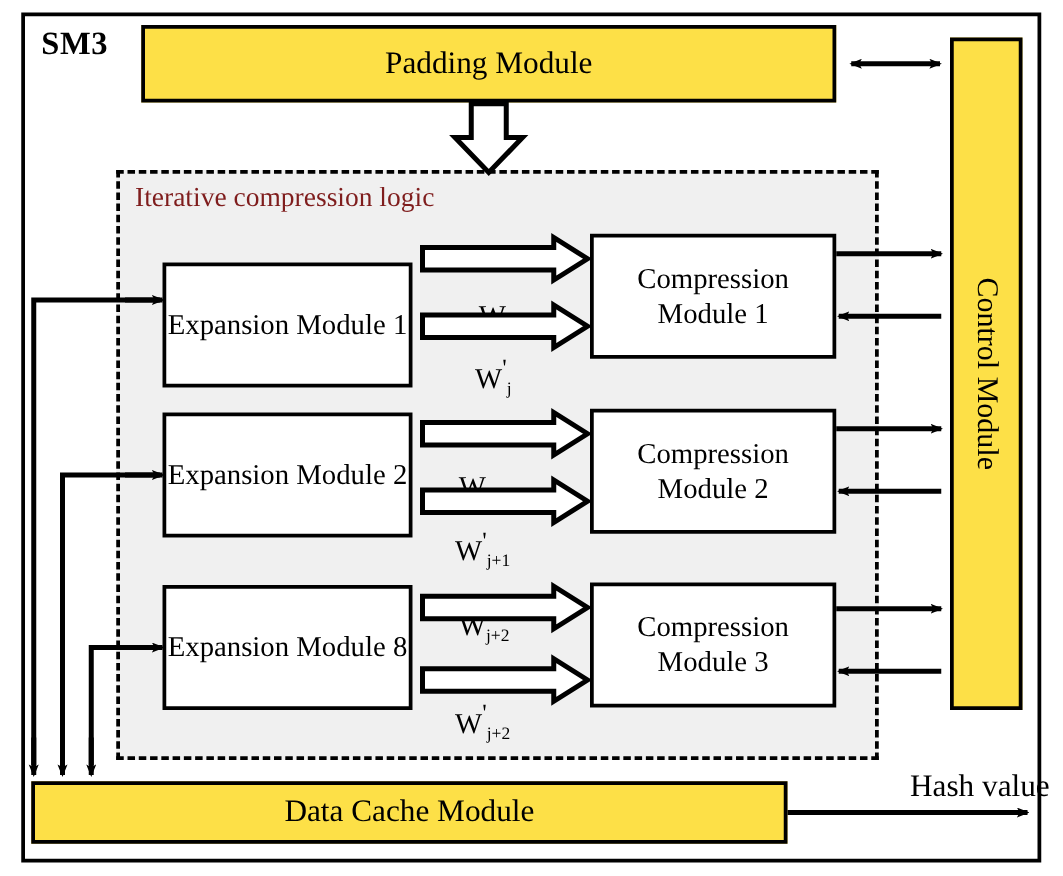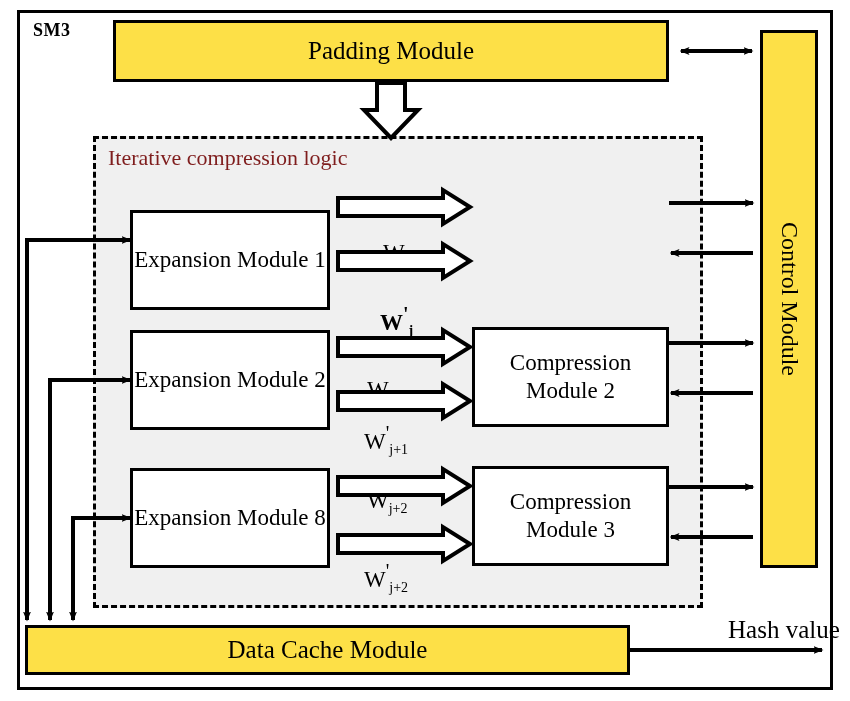--- a/index.html
+++ b/index.html
@@ -3,21 +3,21 @@
 <meta charset="utf-8">
 <style>
   html,body{margin:0;padding:0;background:#fff;}
   body{font-family:"Liberation Serif", serif;}
   #root{position:relative;width:850px;height:701px;background:#fff;overflow:hidden;}
 
   .abs{position:absolute;}
 
   
   #sm3-frame{left:17px;top:10px;width:816px;height:680px;border:3px solid #000;box-sizing:border-box;background:#fff;}
-  #sm3-title{left:33px;top:20px;font-weight:bold;font-size:18px;letter-spacing:.5px;color:#000;}
+  #sm3-title{left:33px;top:20px;font-weight:bold;font-size:26px;letter-spacing:.5px;color:#000;}
 
   
   .modbox{box-sizing:border-box;border:3px solid #000;background:#fde047;display:flex;align-items:center;justify-content:center;text-align:center;color:#000;}
   
   .whitebox{box-sizing:border-box;border:3px solid #000;background:#fff;display:flex;align-items:center;justify-content:center;text-align:center;color:#000;line-height:1.22;}
 
   #padding-module{left:113px;top:20px;width:556px;height:62px;font-size:25px;}
 
   #control-module{left:760px;top:30px;width:58px;height:538px;font-size:24px;}
   #control-module .vtext{writing-mode:vertical-rl;text-orientation:mixed;white-space:nowrap;}
@@ -63,27 +63,28 @@
   <div class="abs modbox" id="control-module">
     <span class="vtext">Control Module</span>
   </div>
 
   <div class="abs modbox" id="data-cache-module">Data Cache Module</div>
 
   <div class="abs whitebox exp-box" id="exp1">Expansion Module 1</div>
   <div class="abs whitebox exp-box" id="exp2">Expansion Module 2</div>
   <div class="abs whitebox exp-box" id="exp3">Expansion Module 8</div>
 
+  <div class="abs whitebox cmp-box" id="cmp1">Compression Module 1</div>
   <div class="abs whitebox cmp-box" id="cmp2">Compression Module 2</div>
   <div class="abs whitebox cmp-box" id="cmp3">Compression Module 3</div>
 
   <div class="abs wlabel" style="left:383px;top:240px;">
     <span>W</span><span class="sub">j</span>
   </div>
-  <div class="abs wlabel" style="left:380px;top:303px;font-weight:bold;">
+  <div class="abs wlabel" style="left:380px;top:284px;">
     <span>W</span><span class="pr">'</span><span class="sub">j</span>
   </div>
 
   <div class="abs wlabel" style="left:367px;top:377px;">
     <span>W</span><span class="sub">j+1</span>
   </div>
   <div class="abs wlabel" style="left:364px;top:422px;">
     <span>W</span><span class="pr">'</span><span class="sub">j+1</span>
   </div>
 

